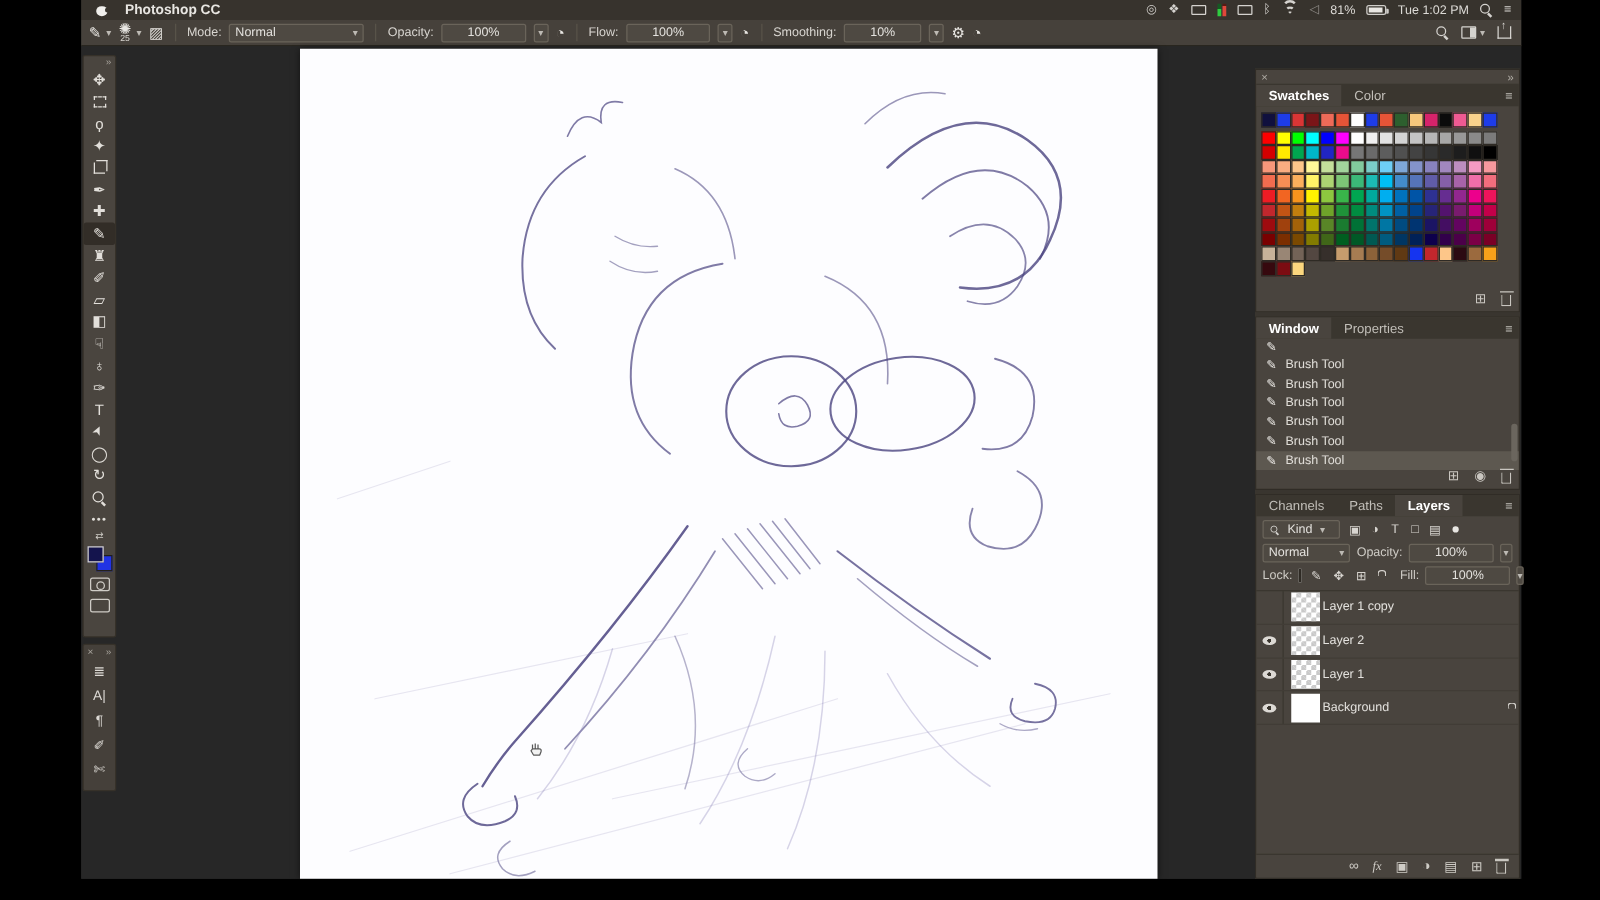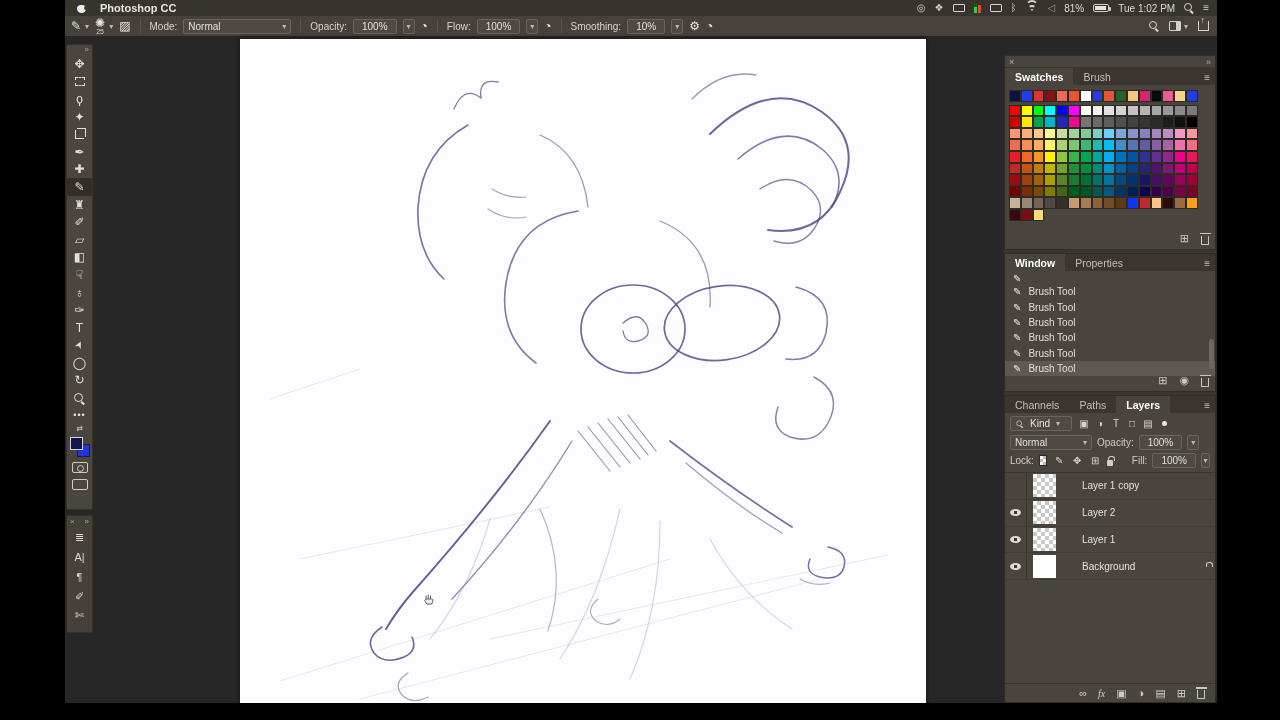--- a/index.html
+++ b/index.html
@@ -41,21 +41,21 @@
     color:#d8d5d0; font-size:10px; }
   .obgroup { display:flex; align-items:center; gap:4px; }
   .obsep { width:1px; height:14px; background:#585349; margin:0 3px; }
   .tgly { font-size:12px; color:#e8e6e2; line-height:1; }
   .chev { font-size:8px; color:#bdbab4; }
   .preset { display:flex; flex-direction:column; align-items:center; line-height:1; }
   .preset .num { font-size:7px; color:#d8d5d0; margin-top:-1px; }
   .selbox { background:#4e4942; border:1px solid #6a645a; border-radius:2px; color:#e3e1dd;
     padding:1px 4px; font-size:10px; display:flex; align-items:center; gap:6px; height:15px; }
   .valbox { background:#4e4942; border:1px solid #6a645a; border-radius:2px; color:#e3e1dd;
-    padding:1px 8px; font-size:10px; height:15px; display:flex; align-items:center; }
+    padding:1px 20px; font-size:10px; height:15px; display:flex; align-items:center; }
   .vchev { background:#4e4942; border:1px solid #6a645a; border-radius:2px; height:15px; width:12px;
     display:flex; align-items:center; justify-content:center; }
   .oright { margin-left:auto; display:flex; align-items:center; gap:10px; }
   .wsic { width:12px; height:10px; border:1.4px solid #d5d3cf; border-radius:1px; position:relative; }
   .wsic::before { content:""; position:absolute; right:0; top:0; bottom:0; width:4px; background:#d5d3cf; }
   .shic { position:relative; width:11px; height:10px; border:1.4px solid #d5d3cf; border-top:none; }
   .shic::before { content:"↑"; position:absolute; left:1.5px; top:-6px; font-size:9px; color:#d5d3cf; }
 
   
   .workarea { position:absolute; left:0; top:37px; right:0; bottom:0; background:#272727; }
@@ -142,21 +142,21 @@
   .layer { height:26.8px; display:flex; align-items:center; border-bottom:1px solid #413c36; }
   .layer.sel { background:#5f5a52; }
   .eyecell { width:22px; align-self:stretch; border-right:1px solid #3a362f; display:flex; align-items:center; justify-content:center; }
   .eye { width:11px; height:7px; border-radius:50%;
     background:radial-gradient(circle at 50% 50%, #3a362f 0 1.6px, #dcd9d4 1.7px); }
   .thumb { width:23px; height:23px; margin-left:6px;
     background-image:linear-gradient(45deg,#c9c9c9 25%,transparent 25%,transparent 75%,#c9c9c9 75%),linear-gradient(45deg,#c9c9c9 25%,transparent 25%,transparent 75%,#c9c9c9 75%);
     background-position:0 0,4px 4px; background-size:8px 8px; background-color:#fff; }
   .layer.sel .thumb { outline:1.4px solid #e8e6e2; outline-offset:1px; }
   .thumb.white { background-image:none; background-color:#fff; }
-  .lname { margin-left:26px; color:#e3e1dd; font-size:10px; }
+  .lname { margin-left:2px; color:#e3e1dd; font-size:10px; }
   .lockcell { margin-left:auto; margin-right:10px; }
   .lfoot { position:absolute; left:0; right:0; bottom:0; height:19px; background:#49443e; border-top:1px solid #3a362f;
     display:flex; align-items:center; justify-content:flex-end; gap:11px; padding-right:10px; color:#cfccc6; font-size:11px; }
   .fx { font-style:italic; font-size:10px; font-family:"Liberation Serif",serif; }
 
   
   .footer { position:absolute; left:0; right:0; top:703px; height:17px; background:#0a0a0a; }
   .disclaimer { position:absolute; left:66px; top:1px; font-size:12px; font-weight:bold; letter-spacing:.2px;
     color:#f4479c; text-shadow:1px 0 0 #6e0d33, -1px 0 0 #6e0d33, 0 1px 0 #6e0d33, 0 -1px 0 #6e0d33; }
 </style>
@@ -415,21 +415,21 @@
     <div class="rightdock">
 
       <div class="panel" id="p-swatches">
         <div class="phead">
           <span>×</span>
           <span>»</span>
         </div>
         <div class="tabs">
 
         <span class="tab act">Swatches</span>
-              <span class="tab">Brush</span>
+              <span class="tab">Color</span>
             </div>
         <span class="pmenu" style="top:16px">≡</span>
         <div class="swwrap">
           <div class="swrow swrecent">
 
           <span class="sw" style="background: rgb(16, 16, 62);"></span>
                 <span class="sw" style="background: rgb(30, 60, 232);"></span>
                 <span class="sw" style="background: rgb(217, 53, 53);"></span>
                 <span class="sw" style="background: rgb(122, 21, 24);"></span>
                 <span class="sw" style="background: rgb(238, 106, 88);"></span>

